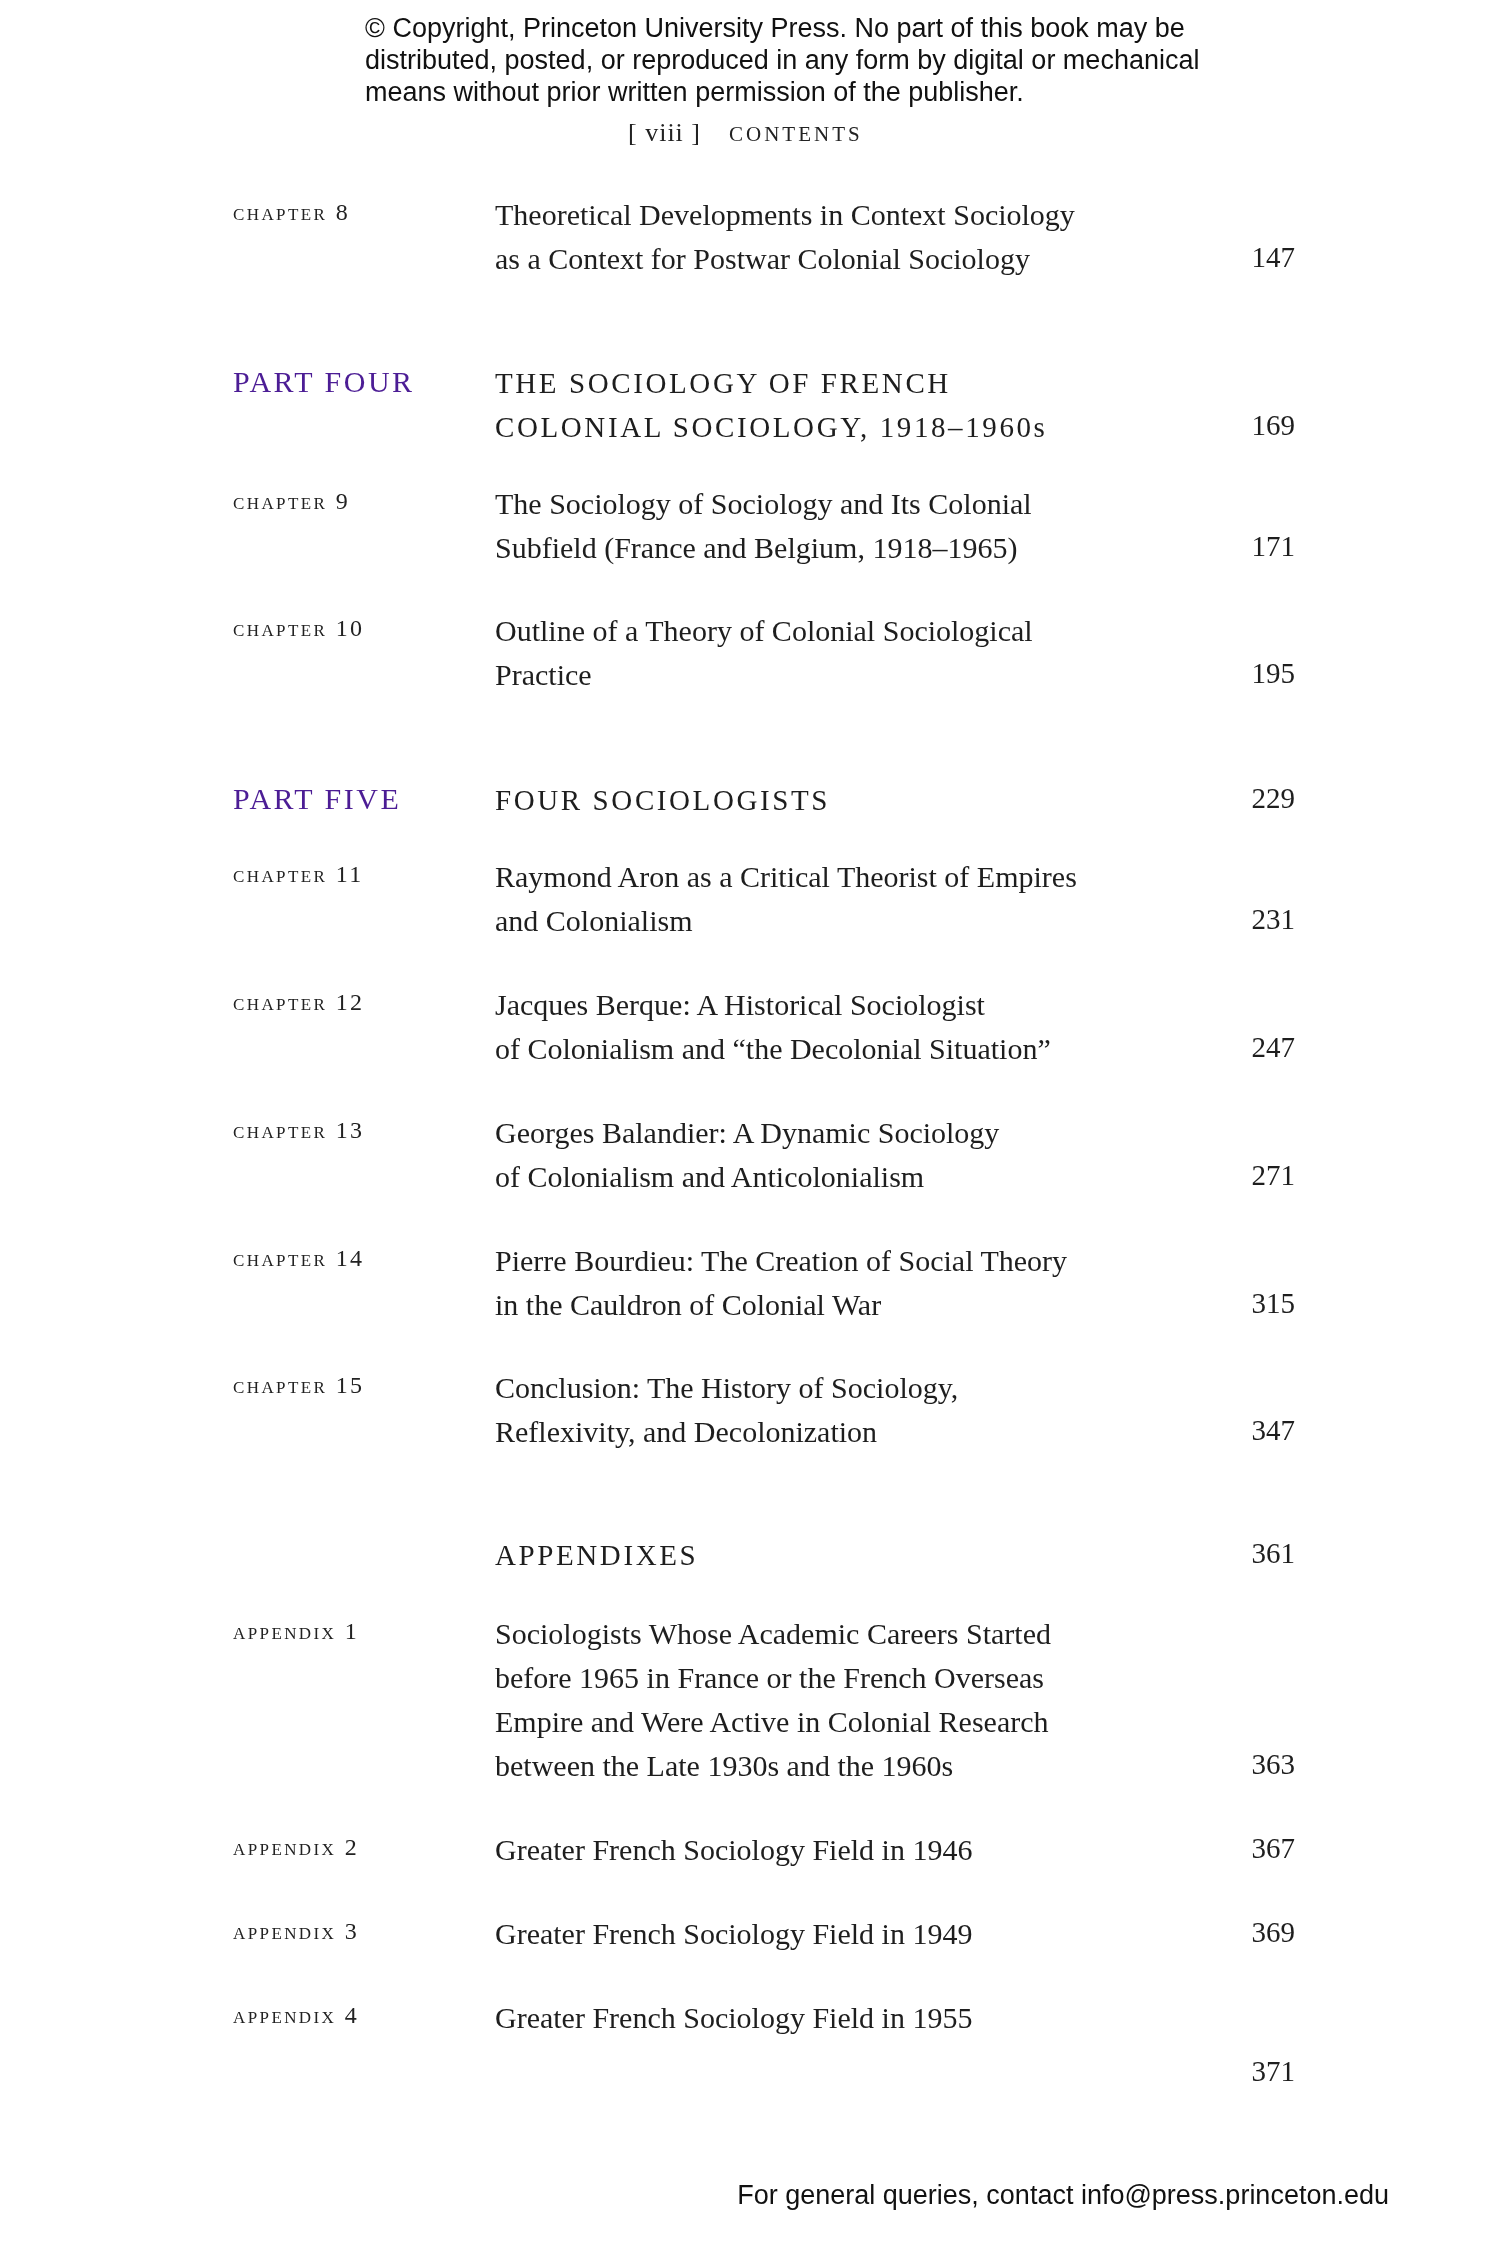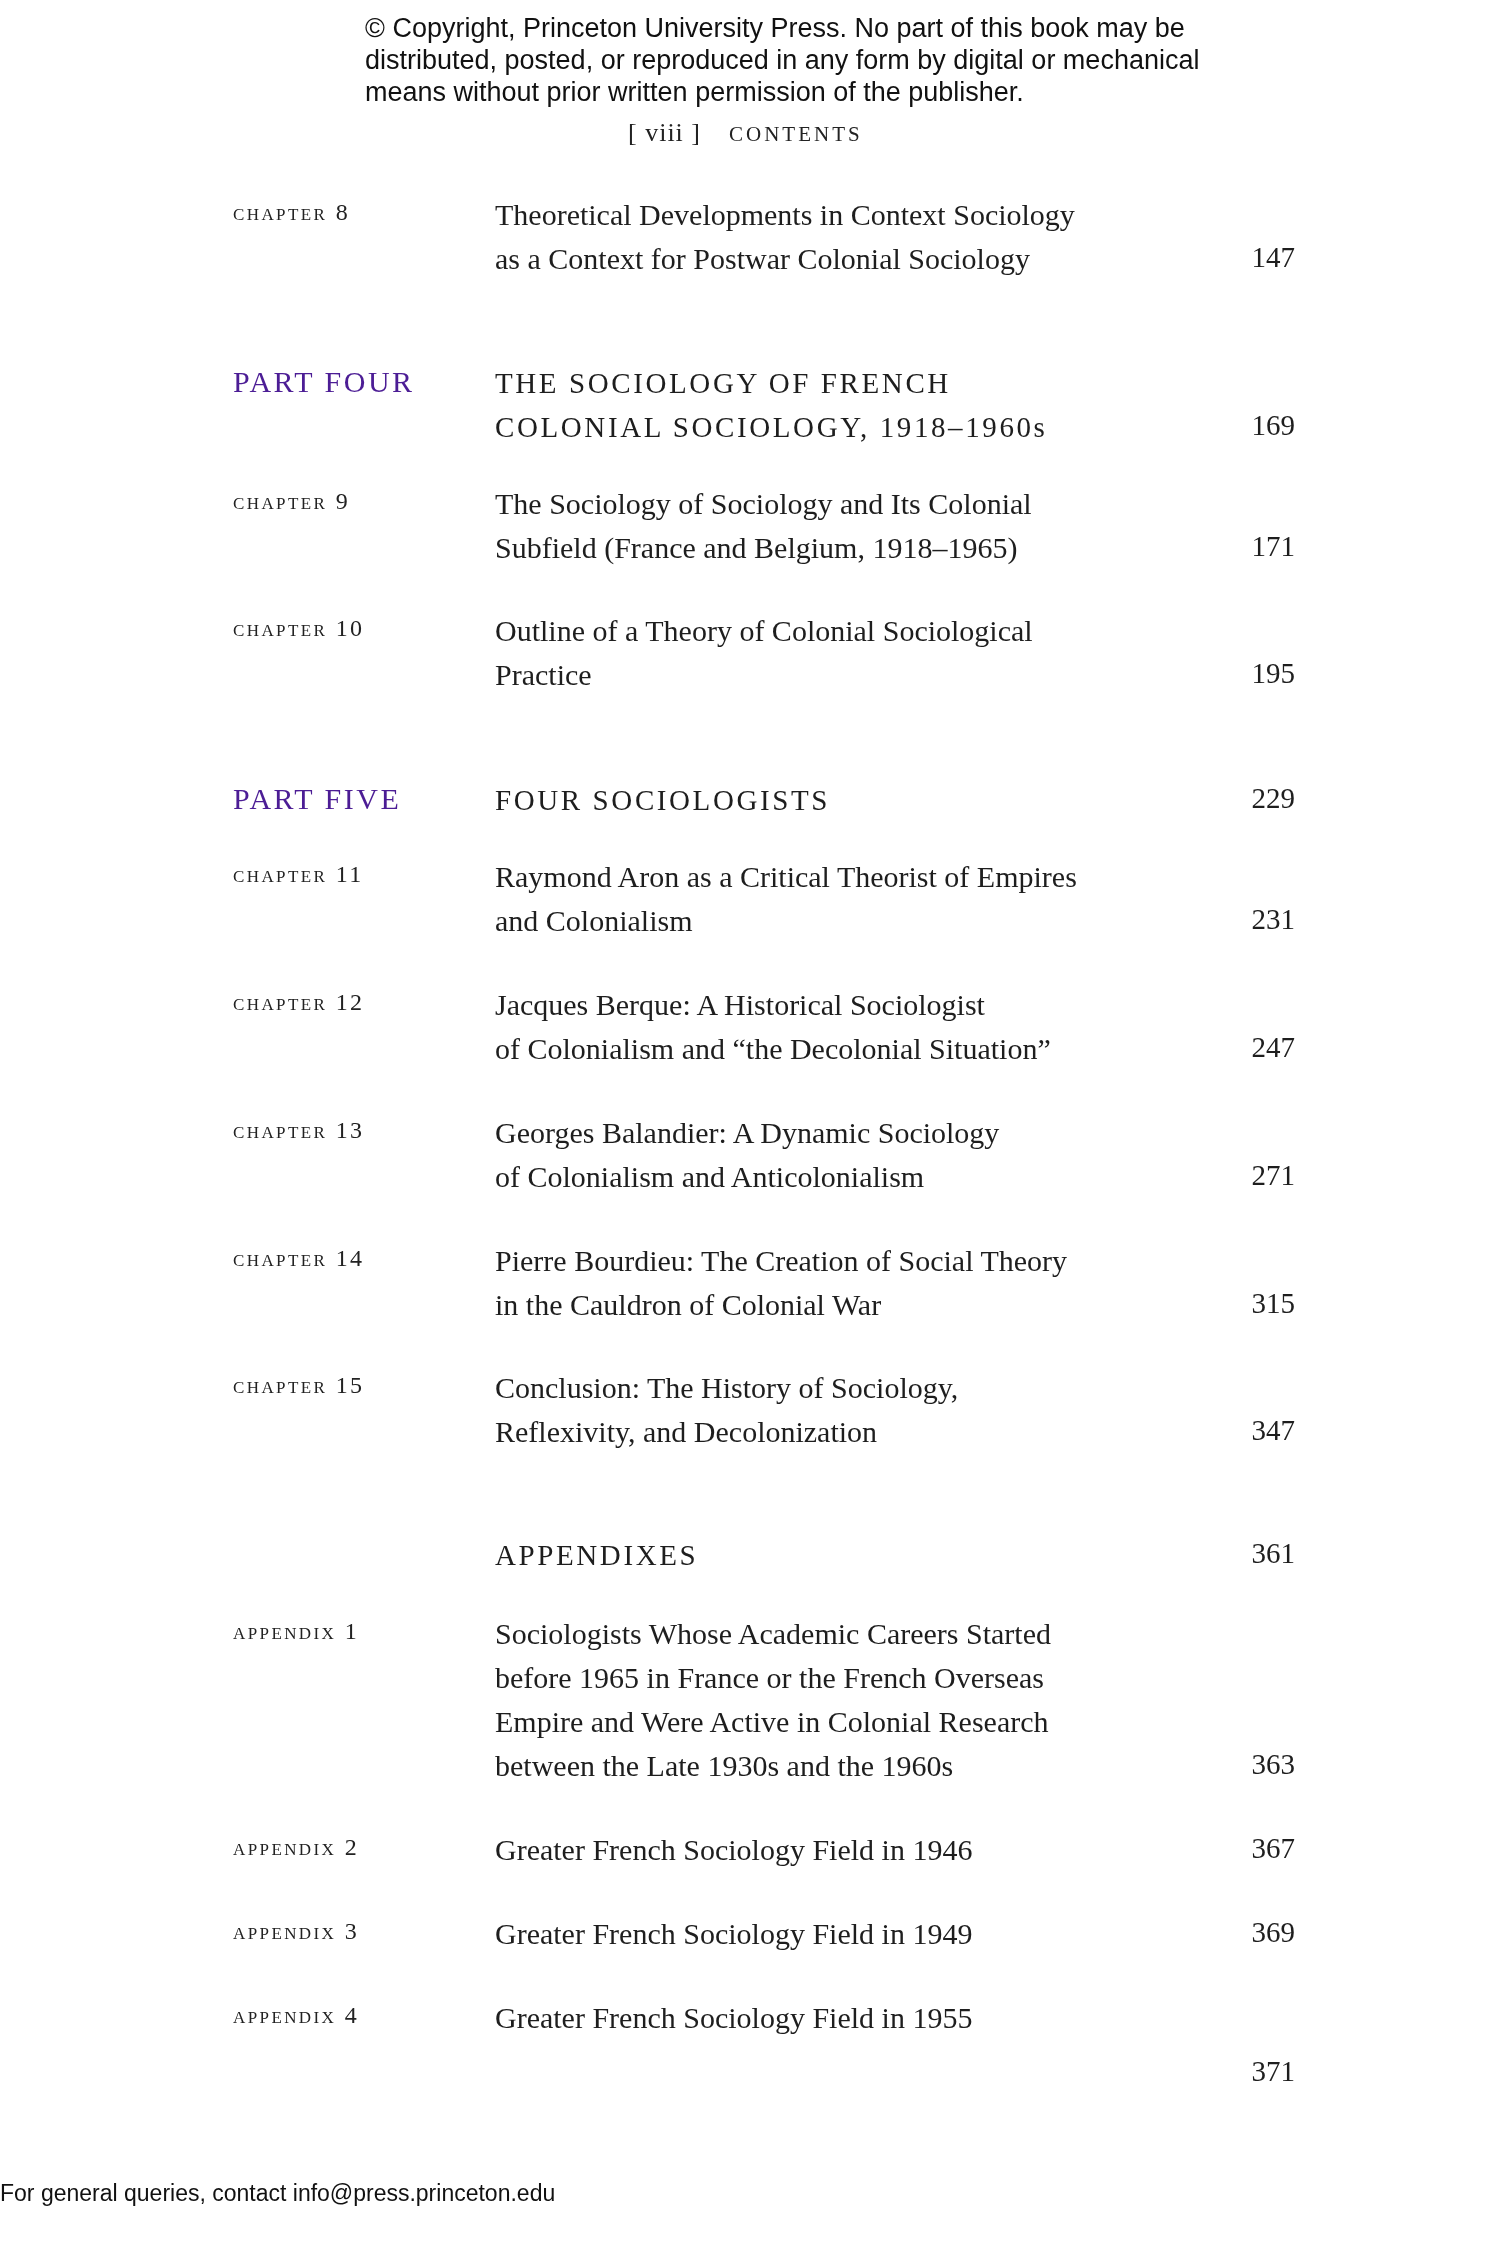--- a/index.html
+++ b/index.html
@@ -36,23 +36,23 @@
       position: absolute; left: 495px; width: 720px;
       font-size: 30px; line-height: 44px; color: #1e1e1e;
     }
     .title div { white-space: nowrap; }
     .title.part-title { font-size: 29px; letter-spacing: 2.6px; }
     .page {
       position: absolute; right: 205px; font-size: 29px; color: #1e1e1e;
       text-align: right;
     }
     .footer {
-      position: absolute; top: 2180px; left: 0; width: 1389px; text-align: left;
+      position: absolute; top: 2180px; left: 0; width: 1389px; text-align: right;
       font-family: "Liberation Sans", "DejaVu Sans", sans-serif;
-      font-size: 23px; color: #111;
+      font-size: 27px; color: #111;
     }
   </style>
 </head>
 <body>
 
 <div class="copyright">
   <div>© Copyright, Princeton University Press. No part of this book may be</div>
   <div>distributed, posted, or reproduced in any form by digital or mechanical</div>
   <div>means without prior written permission of the publisher.</div>
 </div>

